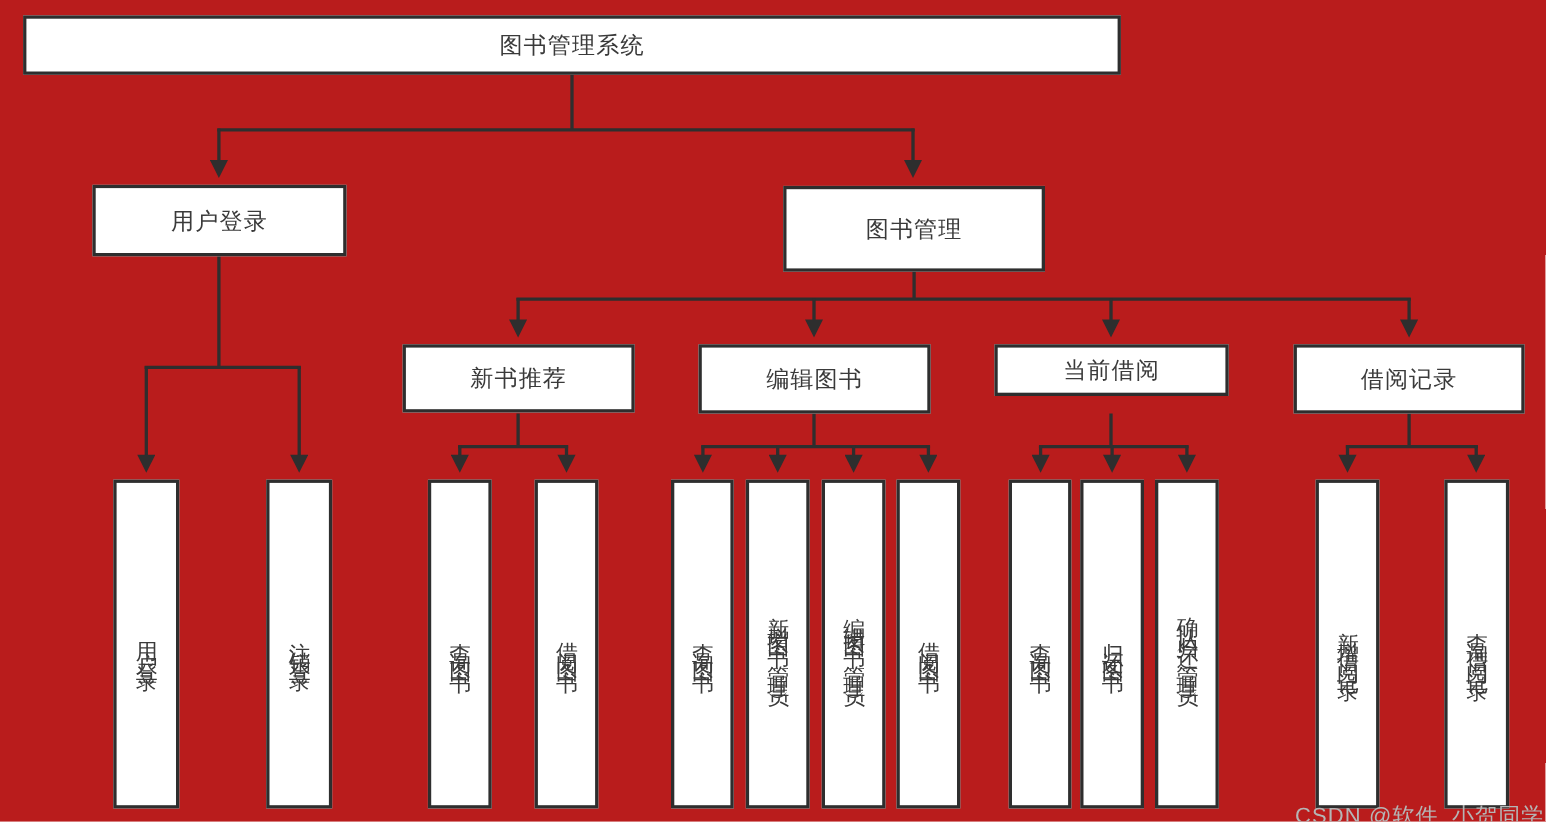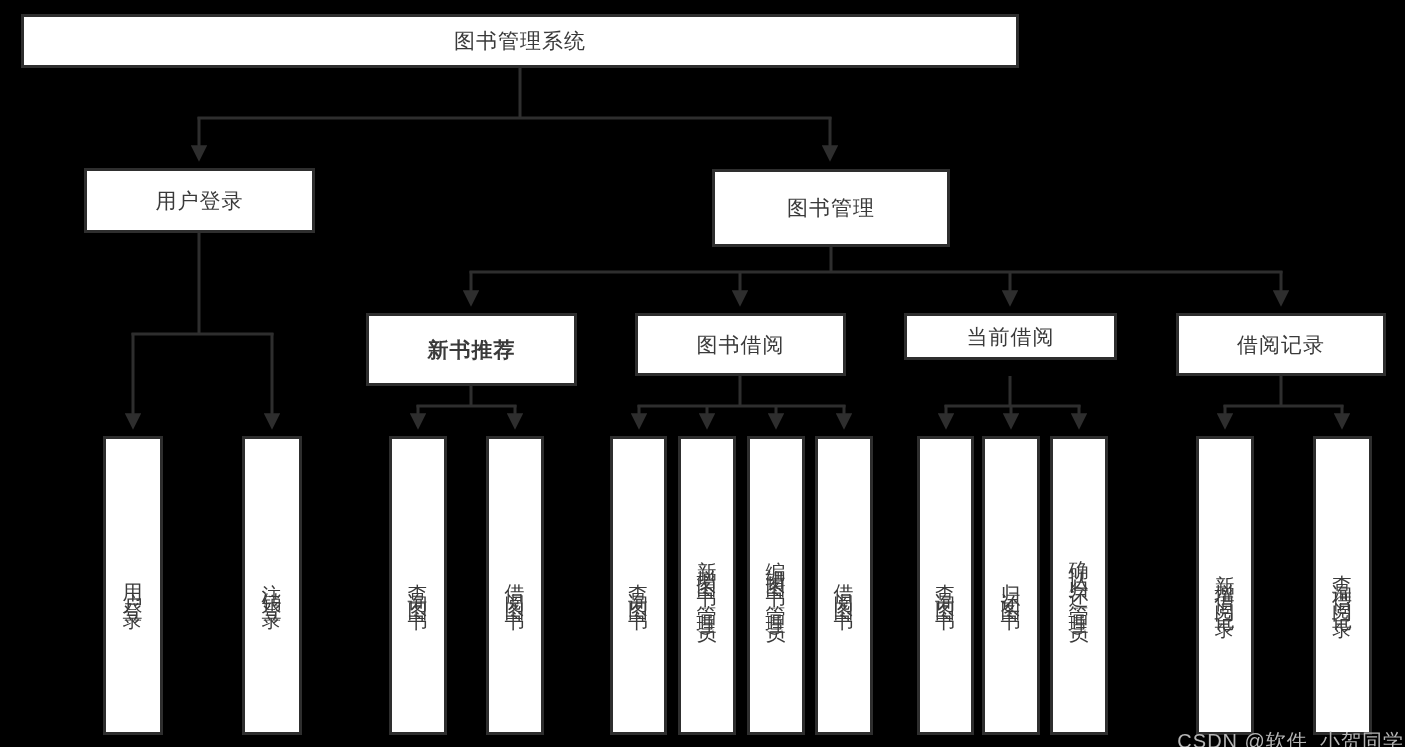--- a/index.html
+++ b/index.html
@@ -1,19 +1,19 @@
 <!DOCTYPE html>
 <html><head>
 <meta charset="utf-8">
 <style>
   html,body{margin:0;padding:0;background:#ffffff;}
   #canvas{
     position:relative;
     width:1405px;height:747px;
-    background:#000000;
+    background:#b91c1c;
     font-family:"Liberation Sans","DejaVu Sans",sans-serif;
     overflow:hidden;
   }
   #wires{position:absolute;left:0;top:0;width:1405px;height:747px;}
   .node{
     position:absolute;
     box-sizing:border-box;
     border:3px solid #2e2e2e;
     background:#ffffff;
     display:flex;align-items:center;justify-content:center;
@@ -87,22 +87,22 @@
       <line x1="1225" y1="405" x2="1225" y2="415" marker-end="url(#arrow)"></line>
       <line x1="1342" y1="405" x2="1342" y2="415" marker-end="url(#arrow)"></line>
     </g>
   </svg>
 
   <div class="node" style="left:21px;top:14px;width:998px;height:54px;">图书管理系统</div>
 
   <div class="node" style="left:84px;top:168px;width:231px;height:65px;">用户登录</div>
   <div class="node" style="left:712px;top:169px;width:238px;height:78px;">图书管理</div>
 
-  <div class="node" style="left:366px;top:313px;width:211px;height:73px;font-weight:bold;">新书推荐</div>
-  <div class="node" style="left:635px;top:313px;width:211px;height:63px;">图书借阅</div>
+  <div class="node" style="left:366px;top:313px;width:211px;height:62px;">新书推荐</div>
+  <div class="node" style="left:635px;top:313px;width:211px;height:63px;">编辑图书</div>
   <div class="node" style="left:904px;top:313px;width:213px;height:47px;">当前借阅</div>
   <div class="node" style="left:1176px;top:313px;width:210px;height:63px;">借阅记录</div>
 
   <div class="leaf" style="left:103px;width:60px;">用户登录</div>
   <div class="leaf" style="left:242px;width:60px;">注销登录</div>
 
   <div class="leaf" style="left:389px;width:58px;">查询图书</div>
   <div class="leaf" style="left:486px;width:58px;">借阅图书</div>
 
   <div class="leaf" style="left:610px;width:57px;">查询图书</div>

